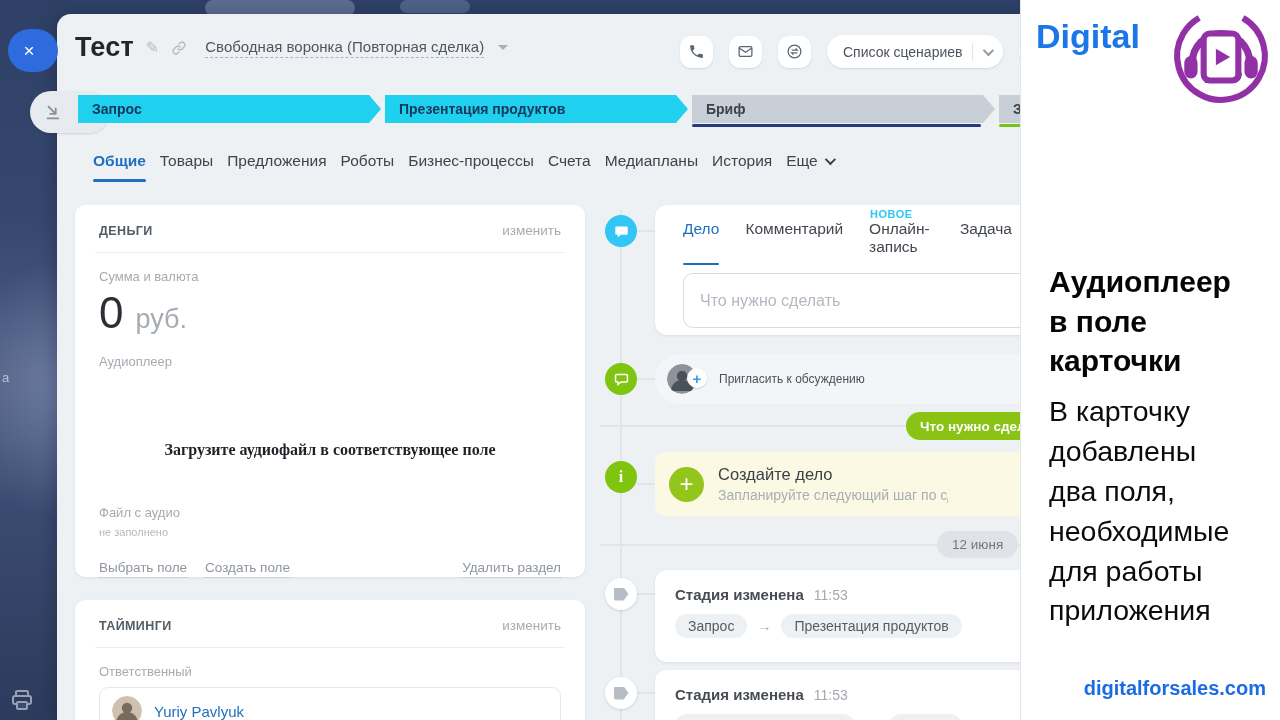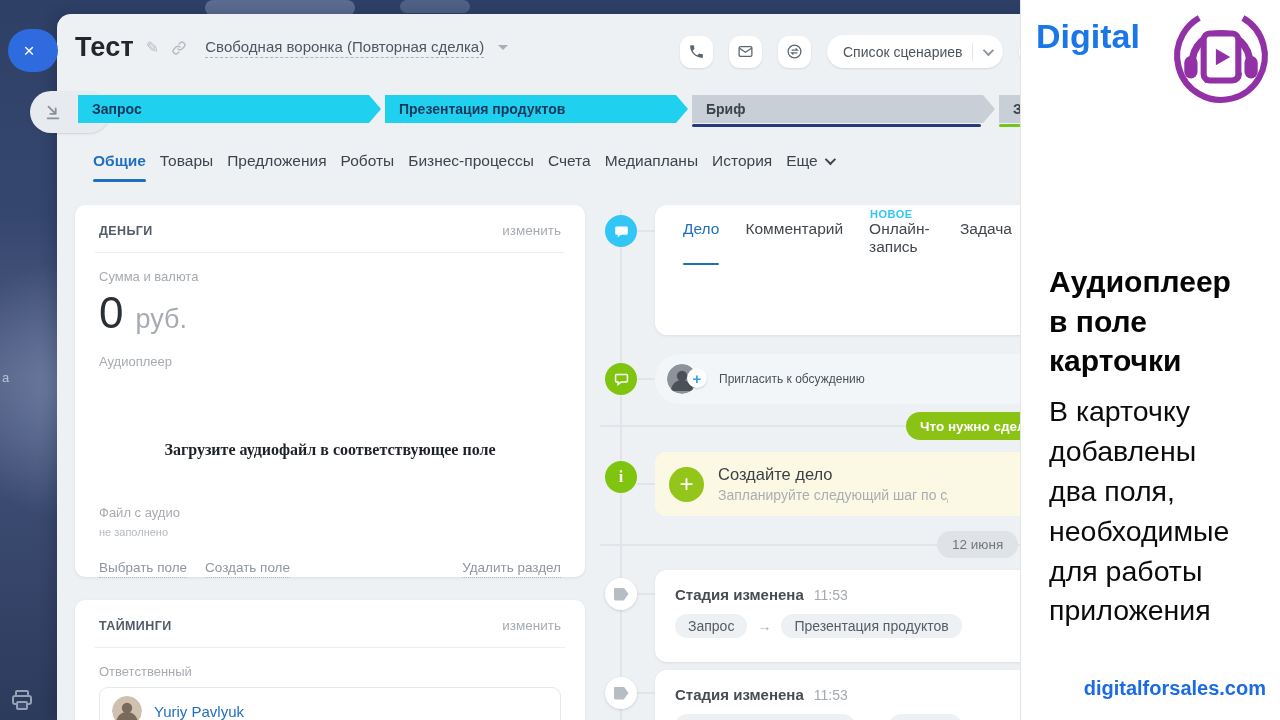--- a/index.html
+++ b/index.html
@@ -363,20 +363,21 @@
         <span>Комментарий</span>
       </div>
       <div class="tl-tab">
         <span class="new-badge">НОВОЕ</span>
         <span>Онлайн-запись</span>
       </div>
       <div class="tl-tab">
         <span>Задача</span>
       </div>
     </div>
+    <input class="todo-input" type="text" placeholder="Что нужно сделать" style="">
   </div>
 
   <div class="invite-row">
     <span class="invite-avatar">
       <span class="avatar" style="width:30px;height:30px;display:block;">
         <svg viewBox="0 0 30 30" width="30" height="30">
           <circle cx="15" cy="15" r="15" fill="#8d939b"></circle>
           <circle cx="15" cy="12" r="5.2" fill="#4b5158"></circle>
           <path d="M4 27a11 11 0 0 1 22 0z" fill="#4b5158"></path>
         </svg>

